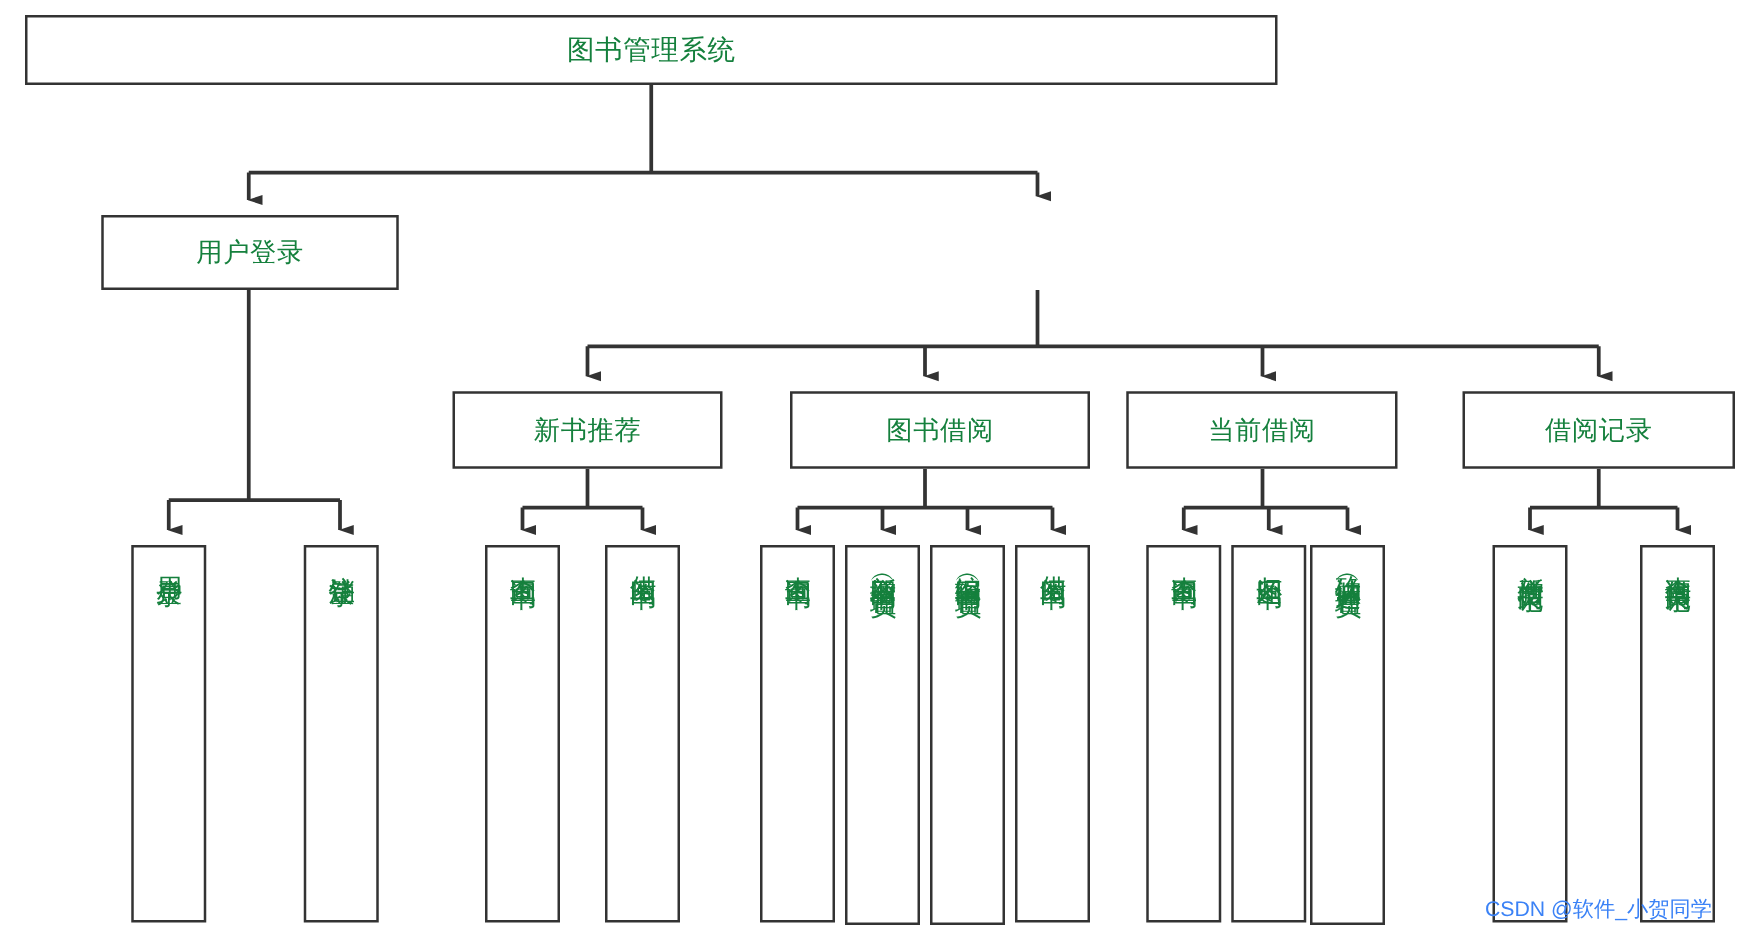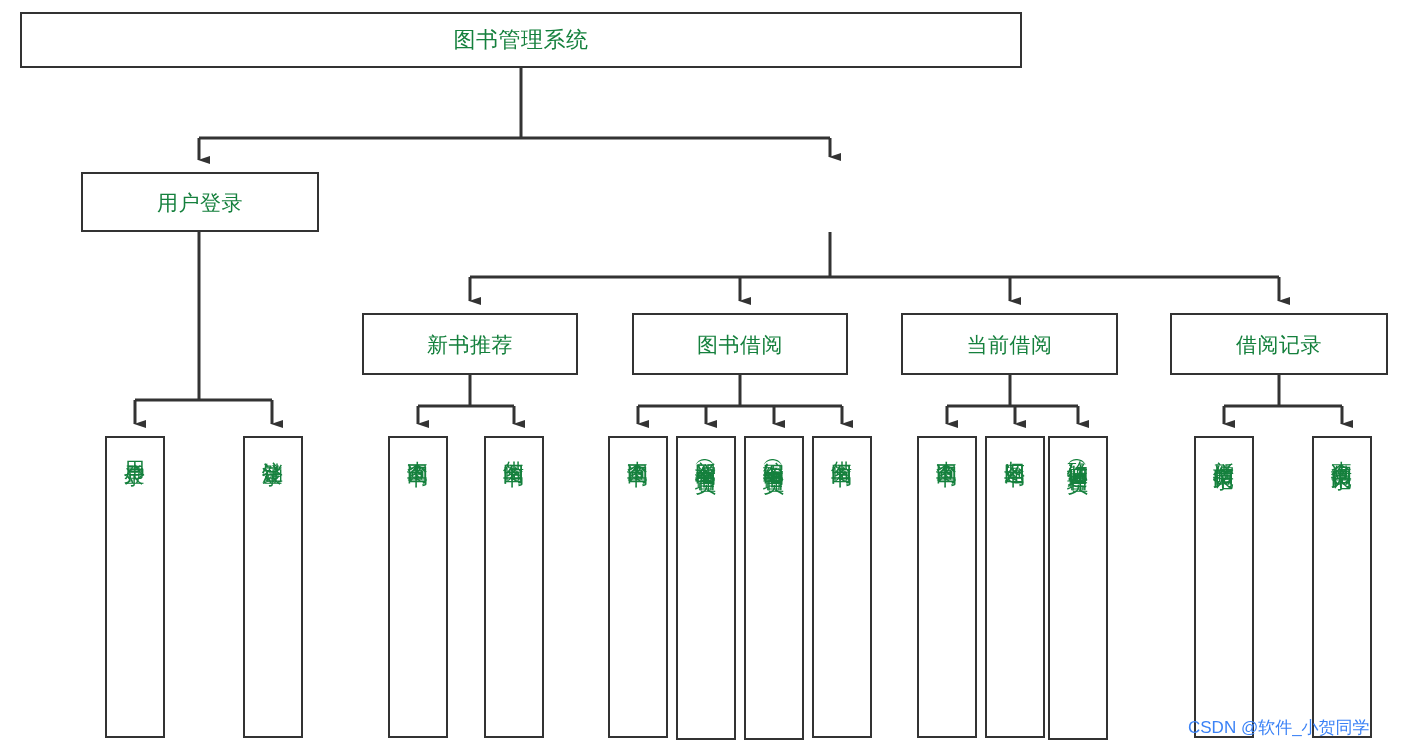--- a/index.html
+++ b/index.html
@@ -134,21 +134,21 @@
     <span class="lbl">图书管理系统</span>
   </div>
 
   <div class="node h" style="left:81px; top:172px; width:238px; height:60px;">
     <span class="lbl">用户登录</span>
   </div>
 
   <div class="node h" style="left:362px; top:313px; width:216px; height:62px;">
     <span class="lbl">新书推荐</span>
   </div>
-  <div class="node h" style="left:632px; top:313px; width:216px; height:62px;">
+  <div class="node h" style="left:632px; top:313px; width:240px; height:62px;">
     <span class="lbl">图书借阅</span>
   </div>
   <div class="node h" style="left:1170px; top:313px; width:218px; height:62px;">
     <span class="lbl">借阅记录</span>
   </div>
   <div class="node h" style="left:901px; top:313px; width:217px; height:62px;">
     <span class="lbl">当前借阅</span>
   </div>
 
   <div class="node v" style="left:105px; top:436px; width:60px; height:302px;">

